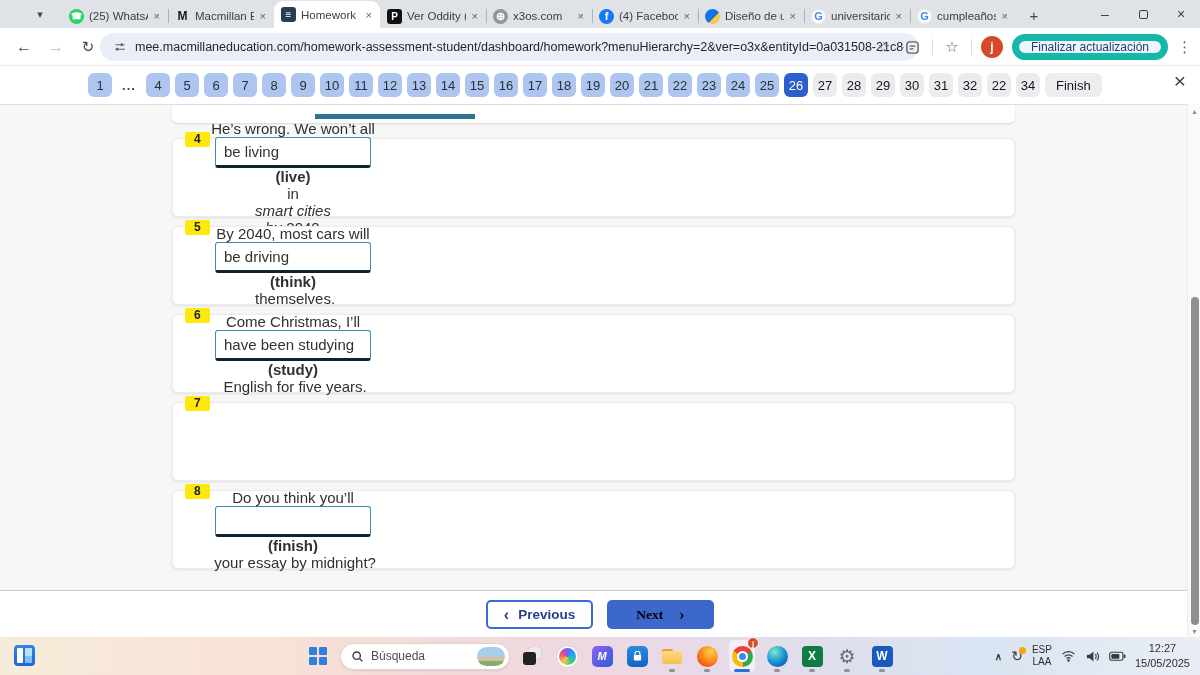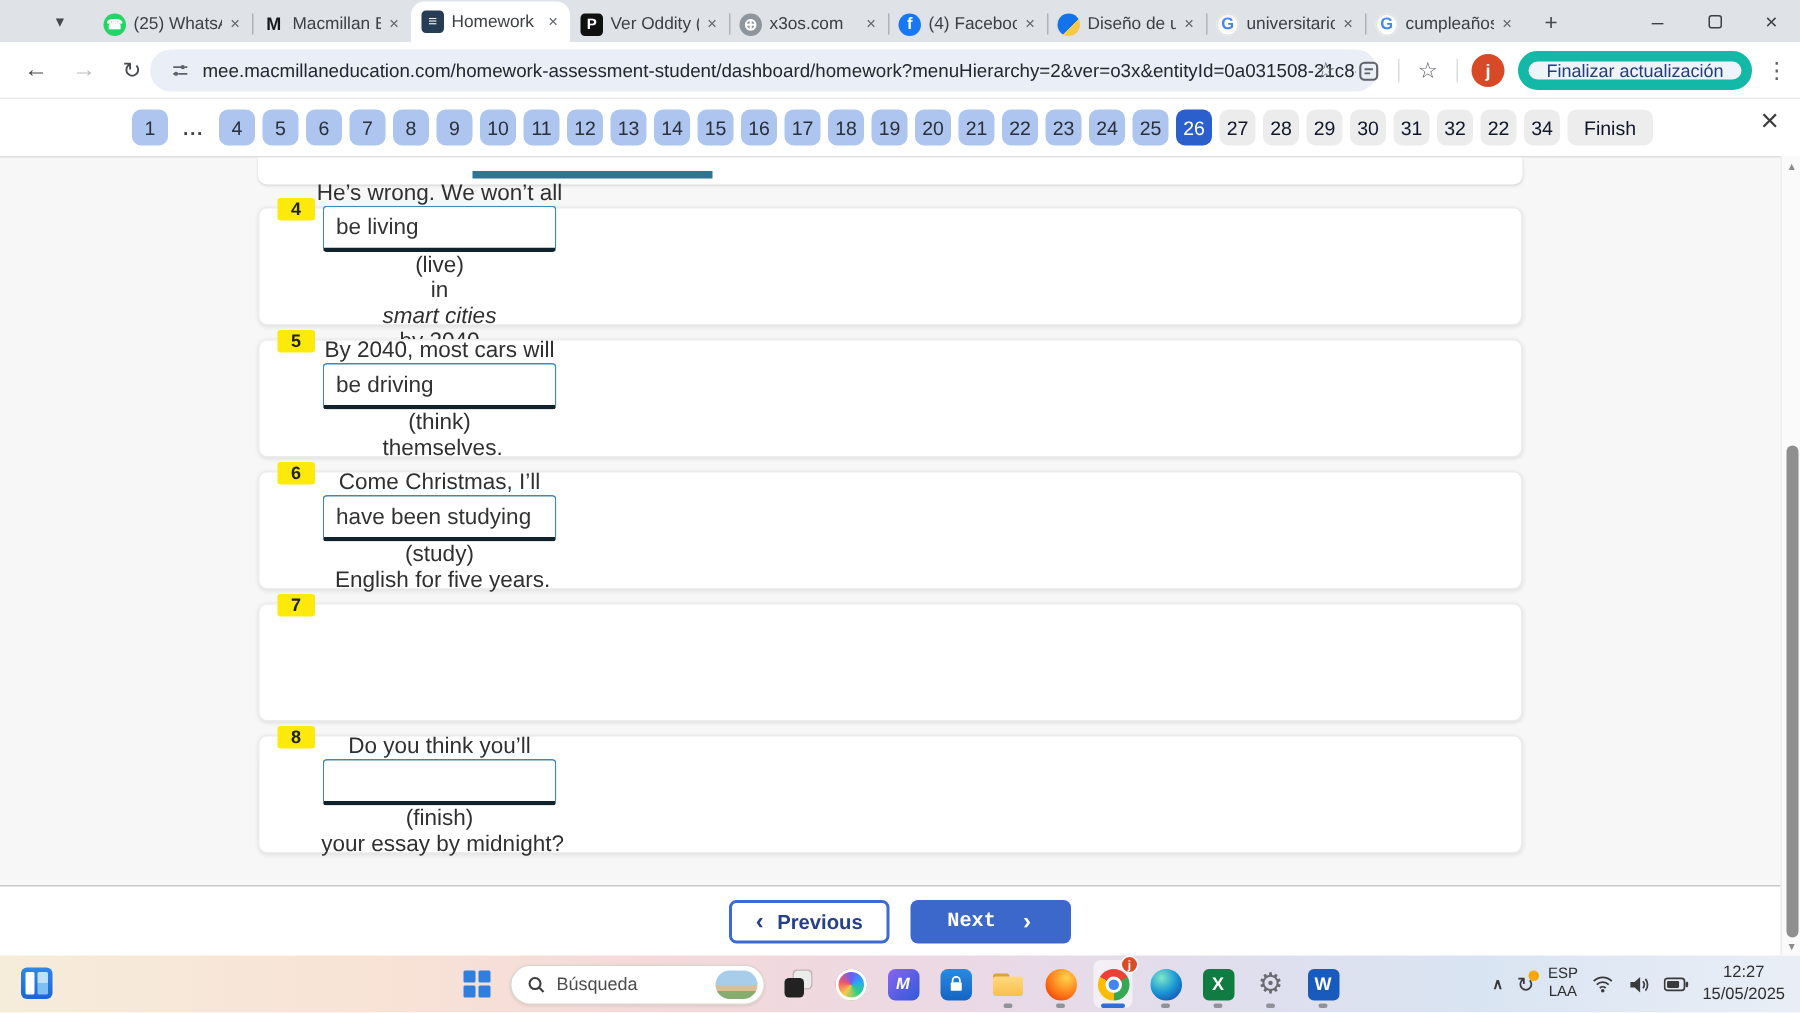--- a/index.html
+++ b/index.html
@@ -78,39 +78,39 @@
   .cards { position:absolute; top:33px; left:172px; width:843px; }
   .card { position:relative; height:79px; margin-bottom:9px; background:#fff; border:1px solid #ececec;
     border-radius:6px; box-shadow:0 1px 3px rgba(0,0,0,.10); display:flex; align-items:center; }
   .qbadge { position:absolute; top:-7px; left:12px; background:#fde90c; color:#222; font-size:12px;
     font-weight:700; padding:0 9px; height:15px; line-height:15px; border-radius:2px; }
   .qline { padding-left:18px; font-size:15px; color:#303030; display:flex; align-items:center;
     white-space:pre;flex-direction:column; }
   .answer-input { width:156px; height:31px; margin:0 24px; border:1.5px solid #3f89b5;
     border-bottom:3px solid #10222c; border-radius:3px; padding:0 8px; font-size:15px;
     font-family:inherit; color:#333; background:#fff; outline:none; }
-  .qverb { font-weight:400;text-align:right; }
+  .qverb { font-weight:700;text-align:right; }
   .qitalic { font-style:italic; }
 
   
   .scrollbar { position:absolute; top:104px; right:0; width:13px; height:533px; background:#fafafa;
     border-left:1px solid #ededed; z-index:5; }
   .sb-arrow { position:absolute; left:0; width:13px; text-align:center; font-size:7px; color:#8d8d8d; }
   .sb-up { top:4px; } .sb-down { bottom:2px; }
   .sb-thumb { position:absolute; left:2.5px; top:193px; bottom:12px; width:8px; background:#8f8f8f;
     border-radius:4px; }
 
   
   .footer { position:absolute; top:592px; left:0; right:0; height:45px; background:#fff;
     display:flex; align-items:center; justify-content:center; gap:14px; }
   .btn-prev { width:107px; height:29px; background:#fff; border:2px solid #3b6ad0; border-radius:5px;
     color:#27408b; font-size:13.5px; font-weight:700; font-family:inherit; display:flex;
     align-items:center; justify-content:center; gap:9px; }
-  .btn-next { width:107px; height:29px; background:#3c68cb; border:none; border-radius:5px; color:#ffffff;
-    font-size:13.5px; font-weight:700; font-family:Liberation Mono, monospace; display:flex; align-items:center;
+  .btn-next { width:107px; height:29px; background:#3c68cb; border:none; border-radius:5px; color:#000000;
+    font-size:13.5px; font-weight:700; font-family:Liberation Serif, serif; display:flex; align-items:center;
     justify-content:center; gap:16px; }
   .chev { font-size:16px; font-weight:700; line-height:1; }
 
   
   .taskbar { position:absolute; top:637px; left:0; right:0; height:38px;
     background:linear-gradient(90deg,#f6ecda 0%,#f8e2d6 22%,#f3d9da 38%,#ead9e6 55%,#dfdfee 70%,#d9e4f2 82%,#e9eef6 100%); }
   .ic-widgets { position:absolute; left:14px; top:8px; width:21px; height:21px; border-radius:4px;
     background:linear-gradient(180deg,#2f86e8,#1b66d6); padding:3px; display:flex; gap:2px; }
   .ic-widgets i { display:block; border-radius:1px; }
   .wpane1 { width:6px; height:100%; background:#fdfdfd; }

